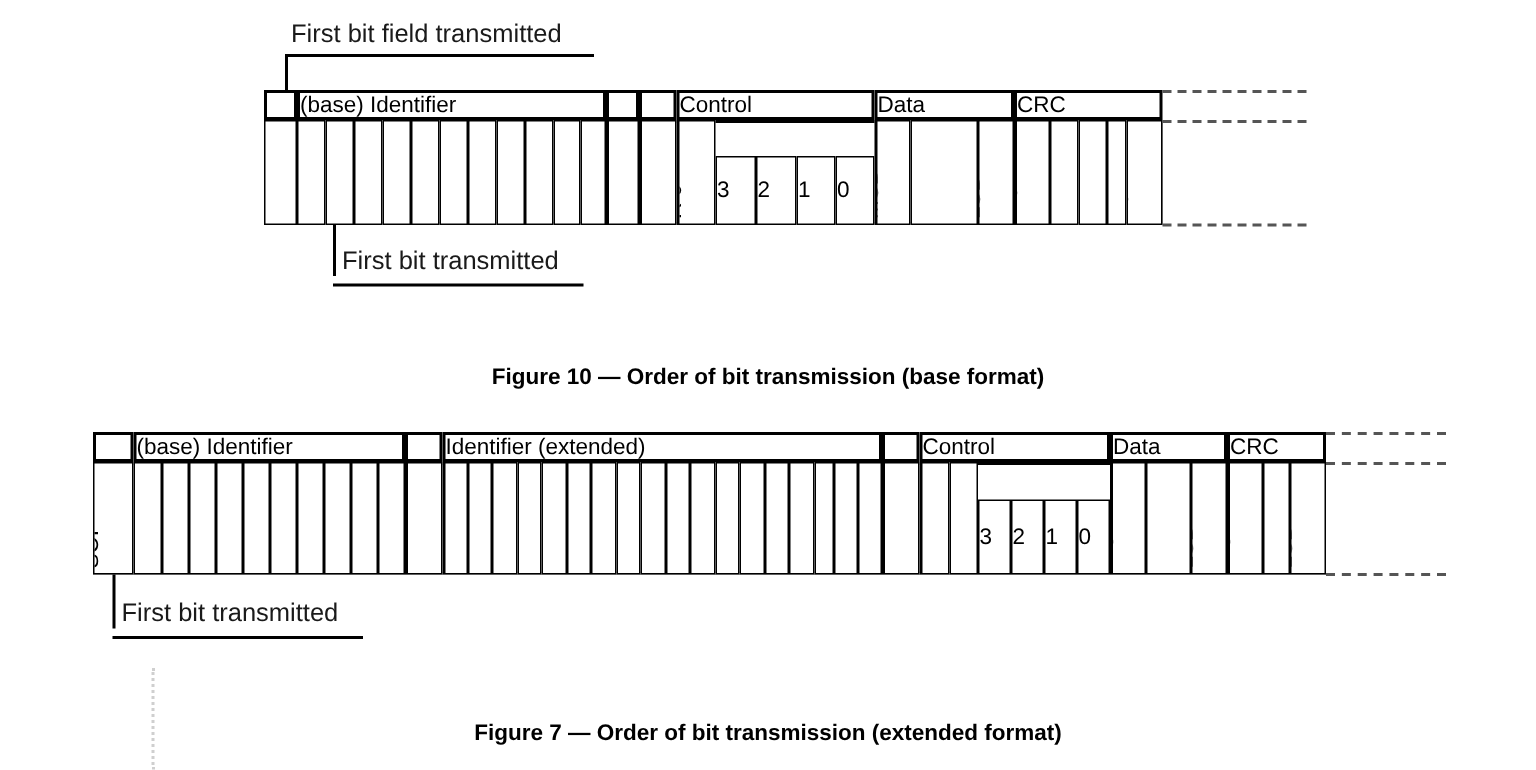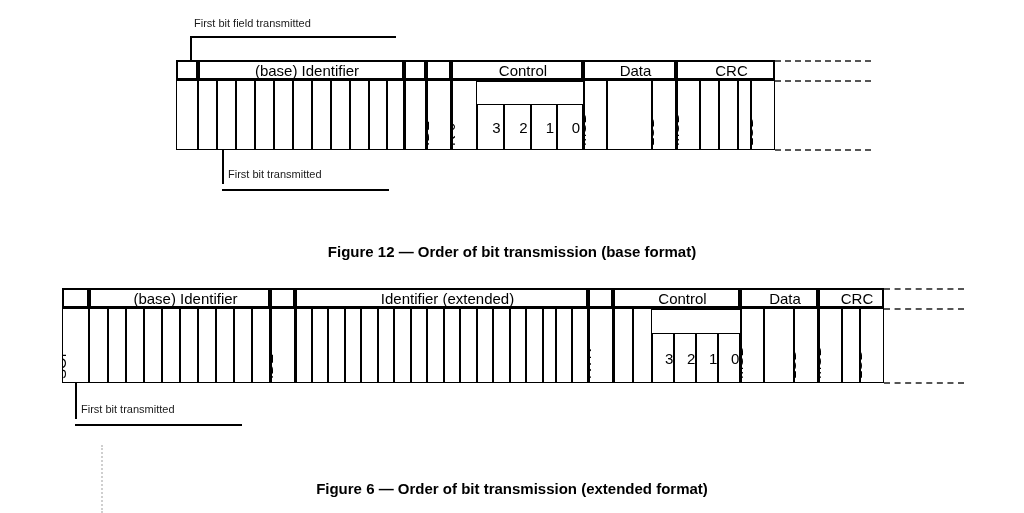--- a/index.html
+++ b/index.html
@@ -14,21 +14,21 @@
     font-family: "Liberation Sans", sans-serif;
     color: #000000;
     overflow: hidden;
   }
 
   
   .abs { position: absolute; }
 
   
   .callout-text {
-    font-size: 11px;
+    font-size: 17px;
     line-height: 18px;
     white-space: nowrap;
     color: #1a1a1a;
   }
   .callout-underline {
     border-bottom: 2px solid #000;
   }
   .callout-vline {
     border-left: 2px solid #000;
   }
@@ -52,23 +52,22 @@
   
   .cell {
     position: absolute;
     box-sizing: border-box;
     border: 1px solid #000;
     background: #fff;
     overflow: hidden;
   }
   .cell-label-h {
     position: absolute;
-    left: 12px; right: 0; top: 50%;
+    left: 0; right: 0; top: 50%;
     transform: translateY(-50%);
-    text-align: center;
     font-size: 15px;
     line-height: 1;
     white-space: nowrap;
     color: #000;
   }
   
   .vtext {
     position: absolute;
     left: 50%;
     bottom: 3px;
@@ -189,21 +188,21 @@
 </div>
 
 <div class="dash" style="left:775px; top:60px; width:96px;"></div>
 <div class="dash" style="left:775px; top:80px; width:96px;"></div>
 <div class="dash" style="left:775px; top:149px; width:96px;"></div>
 
 <div class="abs callout-vline" style="left:222px; top:150px; height:34px;"></div>
 <div class="abs callout-text" style="left:228px; top:165px;">First bit transmitted</div>
 <div class="abs callout-underline" style="left:222px; top:189px; width:167px; height:0;"></div>
 
-<div class="abs figure-caption" style="left:0; top:243px; width:1024px;">Figure 12 — Order of bit transmission (base format)</div>
+<div class="abs figure-caption" style="left:0; top:243px; width:1024px;">Figure 10 — Order of bit transmission (base format)</div>
 
 <div class="blk" style="left:62px; top:288px; width:27px; height:20px;"></div>
 <div class="blk" style="left:89px; top:288px; width:181px; height:20px;">
   <span class="cell-label-h">(base) Identifier</span>
 </div>
 <div class="blk" style="left:270px; top:288px; width:25px; height:20px;"></div>
 <div class="blk" style="left:295px; top:288px; width:293px; height:20px;">
   <span class="cell-label-h">Identifier (extended)</span>
 </div>
 <div class="blk" style="left:588px; top:288px; width:25px; height:20px;"></div>
@@ -314,13 +313,13 @@
 <div class="dash" style="left:884px; top:288px; width:80px;"></div>
 <div class="dash" style="left:884px; top:308px; width:80px;"></div>
 <div class="dash" style="left:884px; top:382px; width:80px;"></div>
 
 <div class="abs callout-vline" style="left:75px; top:383px; height:36px;"></div>
 <div class="abs callout-text" style="left:81px; top:400px;">First bit transmitted</div>
 <div class="abs callout-underline" style="left:75px; top:424px; width:167px; height:0;"></div>
 
 <div class="faint-vline" style="left:101px; top:445px; height:68px;"></div>
 
-<div class="abs figure-caption" style="left:0; top:480px; width:1024px;">Figure 6 — Order of bit transmission (extended format)</div>
+<div class="abs figure-caption" style="left:0; top:480px; width:1024px;">Figure 7 — Order of bit transmission (extended format)</div>
 
 </body></html>

